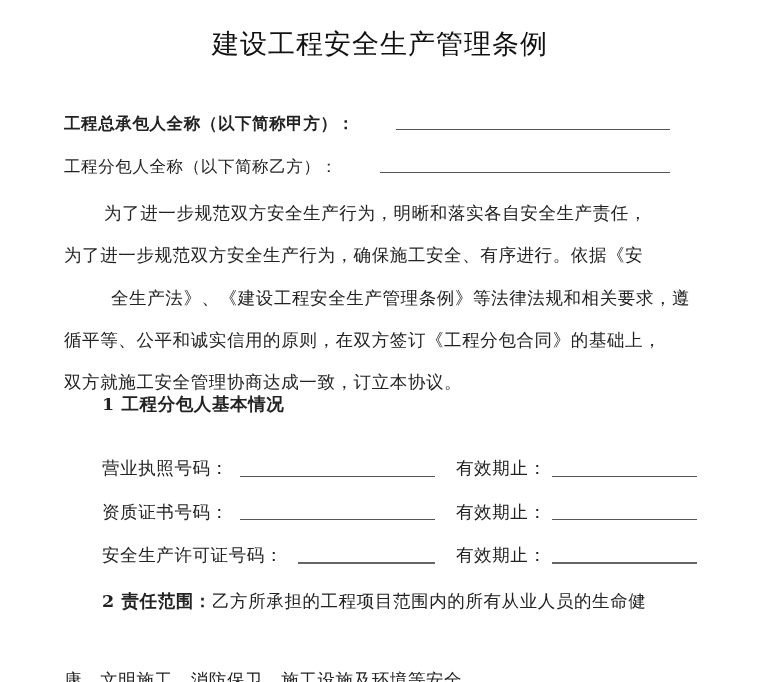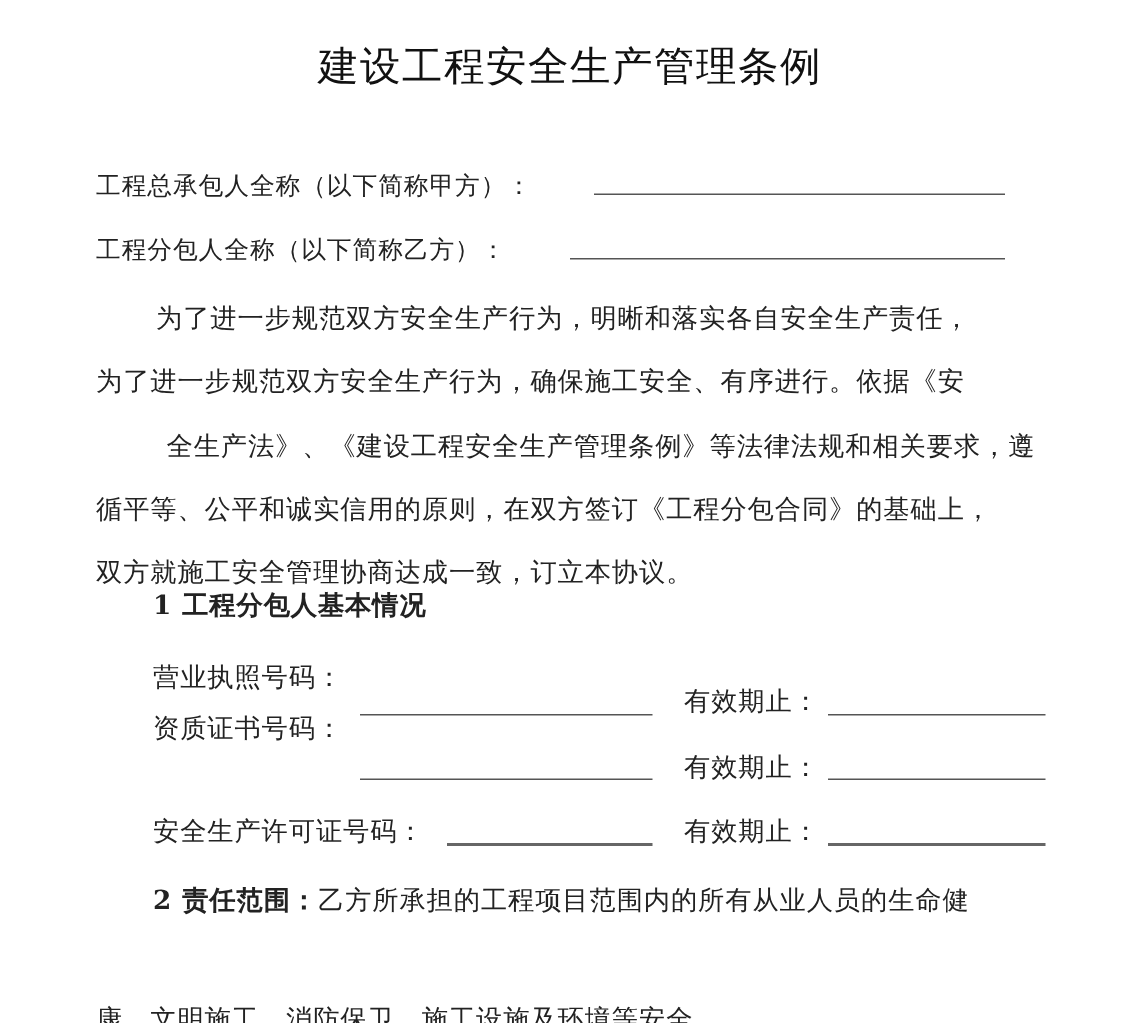--- a/index.html
+++ b/index.html
@@ -37,40 +37,40 @@
       height: 0;
       border-bottom: 1.6px solid #555;
     }
     .blank.thick { border-bottom: 2.4px solid #666; }
   </style>
 </head>
 <body>
 
 <div class="abs title">建设工程安全生产管理条例</div>
 
-<div class="abs txt sans" style="left:64px; top:114px;">工程总承包人全称（以下简称甲方）：</div>
+<div class="abs txt sans" style="left:64px; top:114px;font-weight:bold;">工程总承包人全称（以下简称甲方）：</div>
 <div class="blank" style="left:396px; top:129px; width:274px;"></div>
 
 <div class="abs txt sans" style="left:64px; top:157px;">工程分包人全称（以下简称乙方）：</div>
 <div class="blank" style="left:380px; top:172px; width:290px;"></div>
 
 <div class="abs txt" style="left:104px; top:203px;">为了进一步规范双方安全生产行为，明晰和落实各自安全生产责任，</div>
 <div class="abs txt" style="left:64px; top:245px;">为了进一步规范双方安全生产行为，确保施工安全、有序进行。依据《安</div>
 <div class="abs txt" style="left:64px; top:288px;margin-left:47px;">全生产法》、《建设工程安全生产管理条例》等法律法规和相关要求，遵</div>
 <div class="abs txt" style="left:64px; top:330px;">循平等、公平和诚实信用的原则，在双方签订《工程分包合同》的基础上，</div>
 <div class="abs txt" style="left:64px; top:372px;">双方就施工安全管理协商达成一致，订立本协议。</div>
 
 <div class="abs txt bold" style="left:102px; top:394px;">1  工程分包人基本情况</div>
 
-<div class="abs txt" style="left:102px; top:442px;">营业执照号码：</div>
+<div class="abs txt" style="left:102px; top:458px;">营业执照号码：</div>
 <div class="blank" style="left:240px; top:476px; width:195px;"></div>
 <div class="abs txt" style="left:456px; top:458px;">有效期止：</div>
 <div class="blank" style="left:552px; top:476px; width:145px;"></div>
 
-<div class="abs txt" style="left:102px; top:476px;">资质证书号码：</div>
+<div class="abs txt" style="left:102px; top:502px;">资质证书号码：</div>
 <div class="blank" style="left:240px; top:519px; width:195px;"></div>
 <div class="abs txt" style="left:456px; top:502px;">有效期止：</div>
 <div class="blank" style="left:552px; top:519px; width:145px;"></div>
 
 <div class="abs txt" style="left:102px; top:545px;">安全生产许可证号码：</div>
 <div class="blank thick" style="left:298px; top:562px; width:137px;"></div>
 <div class="abs txt" style="left:456px; top:545px;">有效期止：</div>
 <div class="blank thick" style="left:552px; top:562px; width:145px;"></div>
 
 <div class="abs txt" style="left:102px; top:591px;">

